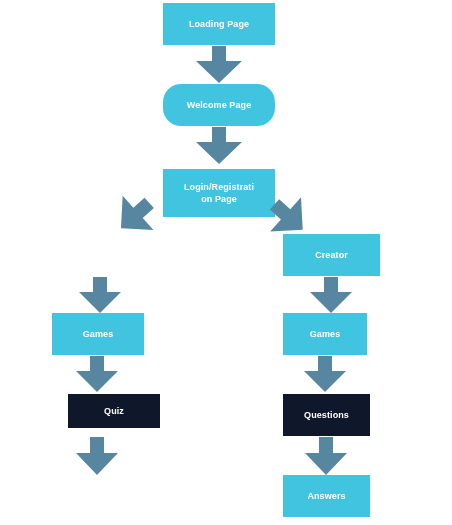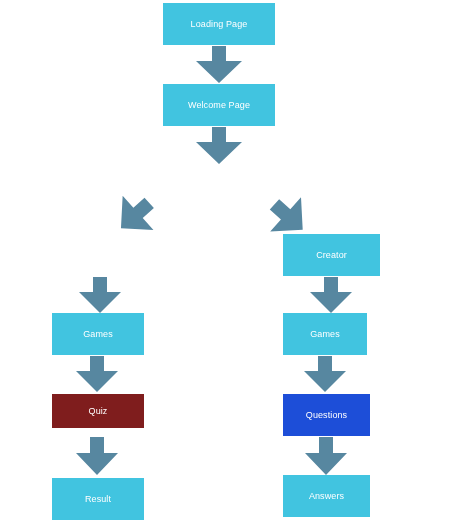--- a/index.html
+++ b/index.html
@@ -20,21 +20,21 @@
   .node {
     position: absolute;
     box-sizing: border-box;
     display: flex;
     align-items: center;
     justify-content: center;
     text-align: center;
     color: #ffffff;
     font-family: "Liberation Sans", sans-serif;
     font-size: 9px;
-    font-weight: 400;
+    font-weight: 700;
     line-height: 12px;
     letter-spacing: 0.1px;
     padding: 2px 8px;
     white-space: pre-line;
   }
   .arrow-v {
     position: absolute;
   }
   .arrow-d {
     position: absolute;
@@ -50,28 +50,30 @@
 <div id="canvas">
 
   <div class="node" style="left:163px; top:3px; width:112px; height:42px; background:#41C4E0;">Loading Page</div>
 
   <div class="arrow-v" style="left:196px; top:46px; width:46px; height:37px;">
     <svg width="46" height="37" viewBox="0 0 46 37" xmlns="http://www.w3.org/2000/svg">
       <polygon points="16,0 30,0 30,15 46,15 23,37 0,15 16,15" fill="#5787A0"></polygon>
     </svg>
   </div>
 
-  <div class="node" style="left:163px; top:84px; width:112px; height:42px; background:#41C4E0;">Welcome Page</div>
+  <div class="node" style="left:163px; top:84px; width:112px; height:42px; background:#41C4E0;border-radius:18px;">Welcome Page</div>
 
   <div class="arrow-v" style="left:196px; top:127px; width:46px; height:37px;">
     <svg width="46" height="37" viewBox="0 0 46 37" xmlns="http://www.w3.org/2000/svg">
       <polygon points="16,0 30,0 30,15 46,15 23,37 0,15 16,15" fill="#5787A0"></polygon>
     </svg>
   </div>
 
+  <div class="node" style="left:163px; top:169px; width:112px; height:48px; background:#41C4E0;">Login/Registrati
+on Page</div>
 
   <div class="arrow-d" style="left:110px; top:196px; width:50px; height:42px;">
     <svg width="50" height="42" viewBox="0 0 50 42" xmlns="http://www.w3.org/2000/svg">
       <g transform="rotate(48 25 21)">
         <polygon points="17,1 31,1 31,16 47,16 24,39 1,16 17,16" fill="#5787A0"></polygon>
       </g>
     </svg>
   </div>
 
   <div class="arrow-d" style="left:265px; top:196px; width:50px; height:42px;">
@@ -90,47 +92,46 @@
   </div>
 
   <div class="node" style="left:52px; top:313px; width:92px; height:42px; background:#41C4E0;">Games</div>
 
   <div class="arrow-v" style="left:76px; top:356px; width:42px; height:36px;">
     <svg width="42" height="36" viewBox="0 0 42 36" xmlns="http://www.w3.org/2000/svg">
       <polygon points="14,0 28,0 28,15 42,15 21,36 0,15 14,15" fill="#5787A0"></polygon>
     </svg>
   </div>
 
-  <div class="node" style="left:52px; top:394px; width:92px; height:34px; background:#7f1d1d;">Quiz</div>
+  <div class="node" style="left:68px; top:394px; width:92px; height:34px; background:#0f172a;">Quiz</div>
 
   <div class="arrow-v" style="left:76px; top:437px; width:42px; height:38px;">
     <svg width="42" height="38" viewBox="0 0 42 38" xmlns="http://www.w3.org/2000/svg">
       <polygon points="14,0 28,0 28,16 42,16 21,38 0,16 14,16" fill="#5787A0"></polygon>
     </svg>
   </div>
 
-  <div class="node" style="left:52px; top:478px; width:92px; height:42px; background:#41C4E0;">Result</div>
 
   <div class="node" style="left:283px; top:234px; width:97px; height:42px; background:#41C4E0;">Creator</div>
 
   <div class="arrow-v" style="left:310px; top:277px; width:42px; height:36px;">
     <svg width="42" height="36" viewBox="0 0 42 36" xmlns="http://www.w3.org/2000/svg">
       <polygon points="14,0 28,0 28,15 42,15 21,36 0,15 14,15" fill="#5787A0"></polygon>
     </svg>
   </div>
 
   <div class="node" style="left:283px; top:313px; width:84px; height:42px; background:#41C4E0;">Games</div>
 
   <div class="arrow-v" style="left:304px; top:356px; width:42px; height:36px;">
     <svg width="42" height="36" viewBox="0 0 42 36" xmlns="http://www.w3.org/2000/svg">
       <polygon points="14,0 28,0 28,15 42,15 21,36 0,15 14,15" fill="#5787A0"></polygon>
     </svg>
   </div>
 
-  <div class="node" style="left:283px; top:394px; width:87px; height:42px; background:#1d4ed8;">Questions</div>
+  <div class="node" style="left:283px; top:394px; width:87px; height:42px; background:#0f172a;">Questions</div>
 
   <div class="arrow-v" style="left:305px; top:437px; width:42px; height:38px;">
     <svg width="42" height="38" viewBox="0 0 42 38" xmlns="http://www.w3.org/2000/svg">
       <polygon points="14,0 28,0 28,16 42,16 21,38 0,16 14,16" fill="#5787A0"></polygon>
     </svg>
   </div>
 
   <div class="node" style="left:283px; top:475px; width:87px; height:42px; background:#41C4E0;">Answers</div>
 
 </div>

